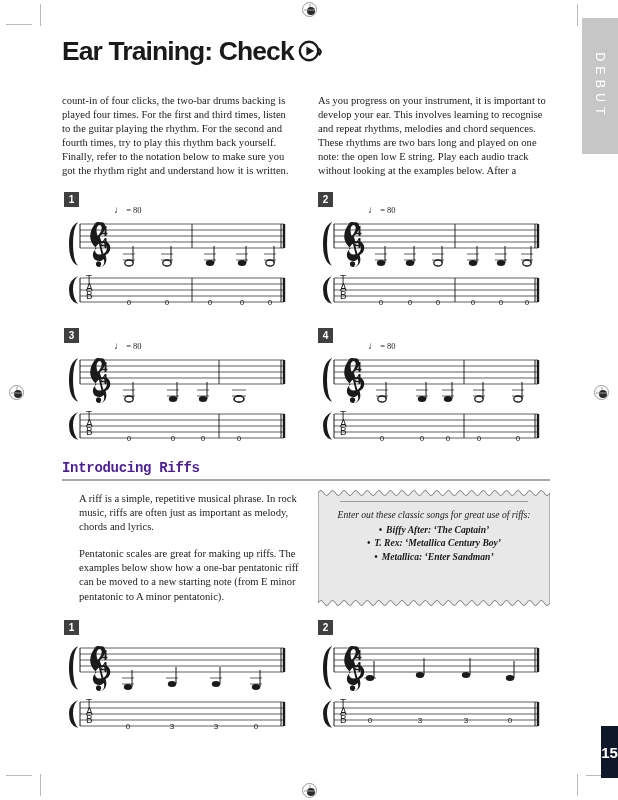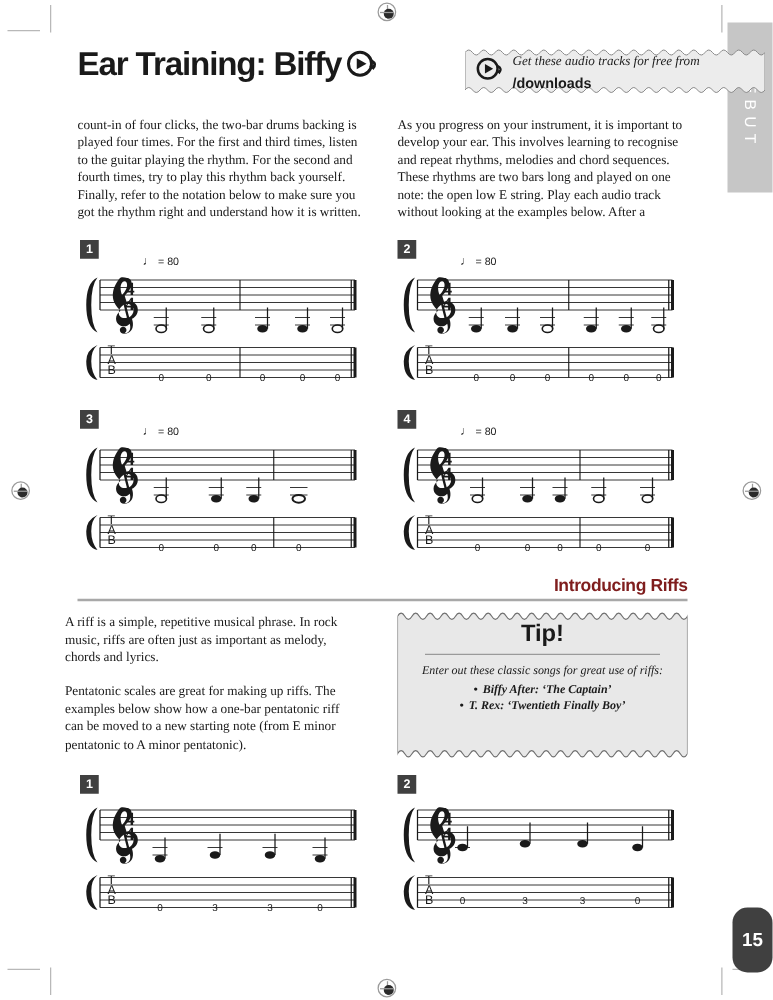--- a/index.html
+++ b/index.html
@@ -55,23 +55,22 @@
     font-size: 12.5px;
     letter-spacing: 5px;
     color: #ffffff;
     font-weight: 400;
   }
 
   
   .page-tab {
     position: absolute;
     right: 0; bottom: 22px;
-    width: 32px; height: 52px;
-    background: #404040;
-    border-radius: 12px;
+    width: 17px; height: 52px;
+    background: #0f172a;
   }
   .page-tab span {
     position: absolute;
     left: 50%; top: 50%;
     transform: translate(-50%,-50%);
     font-family: "Liberation Sans", sans-serif;
     font-size: 15px;
     font-weight: 700;
     color: #ffffff;
   }
@@ -159,52 +158,51 @@
     line-height: 1;
   }
 
   
   .notation {
     position: absolute;
   }
   .notation svg { display: block; }
   .tempo {
     position: absolute;
-    font-family: Liberation Sans, sans-serif;
+    font-family: Liberation Serif, serif;
     font-size: 8.5px;
     color: #1a1a1a;
     white-space: nowrap;
   }
   .tempo .beatnote { font-size: 10px; }
 
   
   .sec-head {
     position: absolute;
     left: 62px;
     width: 488px;
   }
   .sec-head h2 {
     margin: 0;
-    font-family: Liberation Sans, sans-serif;
+    font-family: Liberation Mono, monospace;
     font-weight: 700;
     font-size: 14px;
     letter-spacing: -0.3px;
-    color: #7f1d1d;
-    text-align: right;
+    color: #4c1d95;
   }
   .sec-rule {
     margin-top: 3px;
     height: 2px;
     background: #a8a8a8;
   }
 
   
   .riff-text {
     position: absolute;
-    left: 52px; top: 492px;
+    left: 79px; top: 492px;
     width: 232px;
   }
   .riff-text p {
     margin: 0 0 13px 0;
     font-size: 10.6px;
     line-height: 14.1px;
     color: #1a1a1a;
   }
   .riff-text p:last-child { margin-bottom: 4px; }
 
@@ -285,53 +283,28 @@
   <div class="side-tab">
     <span>DEBUT</span>
   </div>
 
   <div class="page-tab">
     <span>15</span>
   </div>
 
   <div class="header">
     <div class="title">
-      <span>Ear Training: Biffy</span><span class="play-icon"><svg width="26" height="24" viewBox="0 0 26 24">
+      <span>Ear Training: Check</span><span class="play-icon"><svg width="26" height="24" viewBox="0 0 26 24">
             <circle cx="11" cy="12" r="9.2" fill="none" stroke="#1a1a1a" stroke-width="2.4"></circle>
             <path d="M8.4 7.6 L16.2 12 L8.4 16.4 Z" fill="#1a1a1a"></path>
             <path d="M20.2 9.5 q4.6 2.6 1.0 6.3" fill="none" stroke="#1a1a1a" stroke-width="2.2"></path>
             <path d="M18.4 14.2 l3.6 2.8 l0.6 -4.4 z" fill="#1a1a1a"></path>
           </svg></span>
     </div>
 
-    <div class="dl-badge">
-      <svg class="wave-bg" viewBox="0 0 240 38" preserveAspectRatio="none">
-        <path d="M0,4
-                 q3,-4 6,0 t6,0 t6,0 t6,0 t6,0 t6,0 t6,0 t6,0 t6,0 t6,0 t6,0 t6,0 t6,0 t6,0 t6,0 t6,0 t6,0 t6,0 t6,0 t6,0
-                 t6,0 t6,0 t6,0 t6,0 t6,0 t6,0 t6,0 t6,0 t6,0 t6,0 t6,0 t6,0 t6,0 t6,0 t6,0 t6,0 t6,0 t6,0 t6,0 t6,0
-                 L240,34
-                 q-3,4 -6,0 t-6,0 t-6,0 t-6,0 t-6,0 t-6,0 t-6,0 t-6,0 t-6,0 t-6,0 t-6,0 t-6,0 t-6,0 t-6,0 t-6,0 t-6,0 t-6,0 t-6,0 t-6,0 t-6,0
-                 t-6,0 t-6,0 t-6,0 t-6,0 t-6,0 t-6,0 t-6,0 t-6,0 t-6,0 t-6,0 t-6,0 t-6,0 t-6,0 t-6,0 t-6,0 t-6,0 t-6,0 t-6,0 t-6,0 t-6,0
-                 Z" fill="#ececec" stroke="#8a8a8a" stroke-width="0.8"></path>
-      </svg>
-      <div class="dl-inner">
-        <span>
-          <svg width="24" height="22" viewBox="0 0 26 24">
-              <circle cx="11" cy="12" r="8.6" fill="none" stroke="#1a1a1a" stroke-width="2.2"></circle>
-              <path d="M8.6 7.8 L15.8 12 L8.6 16.2 Z" fill="#1a1a1a"></path>
-              <path d="M19.8 9.6 q4.4 2.5 1.0 6.1" fill="none" stroke="#1a1a1a" stroke-width="2"></path>
-              <path d="M18.2 14.2 l3.4 2.7 l0.6 -4.2 z" fill="#1a1a1a"></path>
-            </svg>
-        </span>
-        <span class="dl-text">
-          <span class="dl-line1">Get these audio tracks for free from</span><br>
-          <span class="dl-line2">/downloads</span>
-        </span>
-      </div>
-    </div>
   </div>
 
   <div class="intro">
     <p>count-in of four clicks, the two-bar drums backing is played four times. For the first and third times, listen to the guitar playing the rhythm. For the second and fourth times, try to play this rhythm back yourself. Finally, refer to the notation below to make sure you got the rhythm right and understand how it is written.</p>
     <p>As you progress on your instrument, it is important to develop your ear. This involves learning to recognise and repeat rhythms, melodies and chord sequences. These rhythms are two bars long and played on one note: the open low E string. Play each audio track without looking at the examples below. After a</p>
   </div>
 
   <div class="num-badge" style="left:64px;top:192px;">1</div>
   <div class="tempo" style="left:114px;top:204px;">
     <span class="beatnote">♩</span>
@@ -673,26 +646,26 @@
                t5.8,0 t5.8,0 t5.8,0 t5.8,0 t5.8,0 t5.8,0 t5.8,0 t5.8,0 t5.8,0 t5.8,0
                t5.8,0 t5.8,0 t5.8,0 t5.8,0 t5.8,0 t5.8,0 t5.8,0 t5.8,0 t5.8,0 t5.8,0
                L232,115
                q-2.9,5 -5.8,0 t-5.8,0 t-5.8,0 t-5.8,0 t-5.8,0 t-5.8,0 t-5.8,0 t-5.8,0 t-5.8,0 t-5.8,0
                t-5.8,0 t-5.8,0 t-5.8,0 t-5.8,0 t-5.8,0 t-5.8,0 t-5.8,0 t-5.8,0 t-5.8,0 t-5.8,0
                t-5.8,0 t-5.8,0 t-5.8,0 t-5.8,0 t-5.8,0 t-5.8,0 t-5.8,0 t-5.8,0 t-5.8,0 t-5.8,0
                t-5.8,0 t-5.8,0 t-5.8,0 t-5.8,0 t-5.8,0 t-5.8,0 t-5.8,0 t-5.8,0 t-5.8,0 t-5.8,0
                Z" fill="#e8e8e8" stroke="#6f6f6f" stroke-width="0.9"></path>
     </svg>
     <div class="tip-inner">
-      <div class="tip-title">Tip!</div>
       <div class="tip-rule"></div>
       <div class="tip-intro">Enter out these classic songs for great use of riffs:</div>
       <ul class="tip-list">
         <li>Biffy After: ‘The Captain’</li>
-        <li>T. Rex: ‘Twentieth Finally Boy’</li>
+        <li>T. Rex: ‘Metallica Century Boy’</li>
+        <li>Metallica: ‘Enter Sandman’</li>
       </ul>
     </div>
   </div>
 
   <div class="num-badge" style="left:64px;top:620px;">1</div>
   <div class="notation" style="left:64px;top:640px;">
     <svg width="232" height="100" viewBox="0 0 232 100">
       <g stroke="#1a1a1a" stroke-width="0.7">
         <line x1="16" y1="8" x2="220" y2="8"></line>
           <line x1="16" y1="14" x2="220" y2="14"></line>

